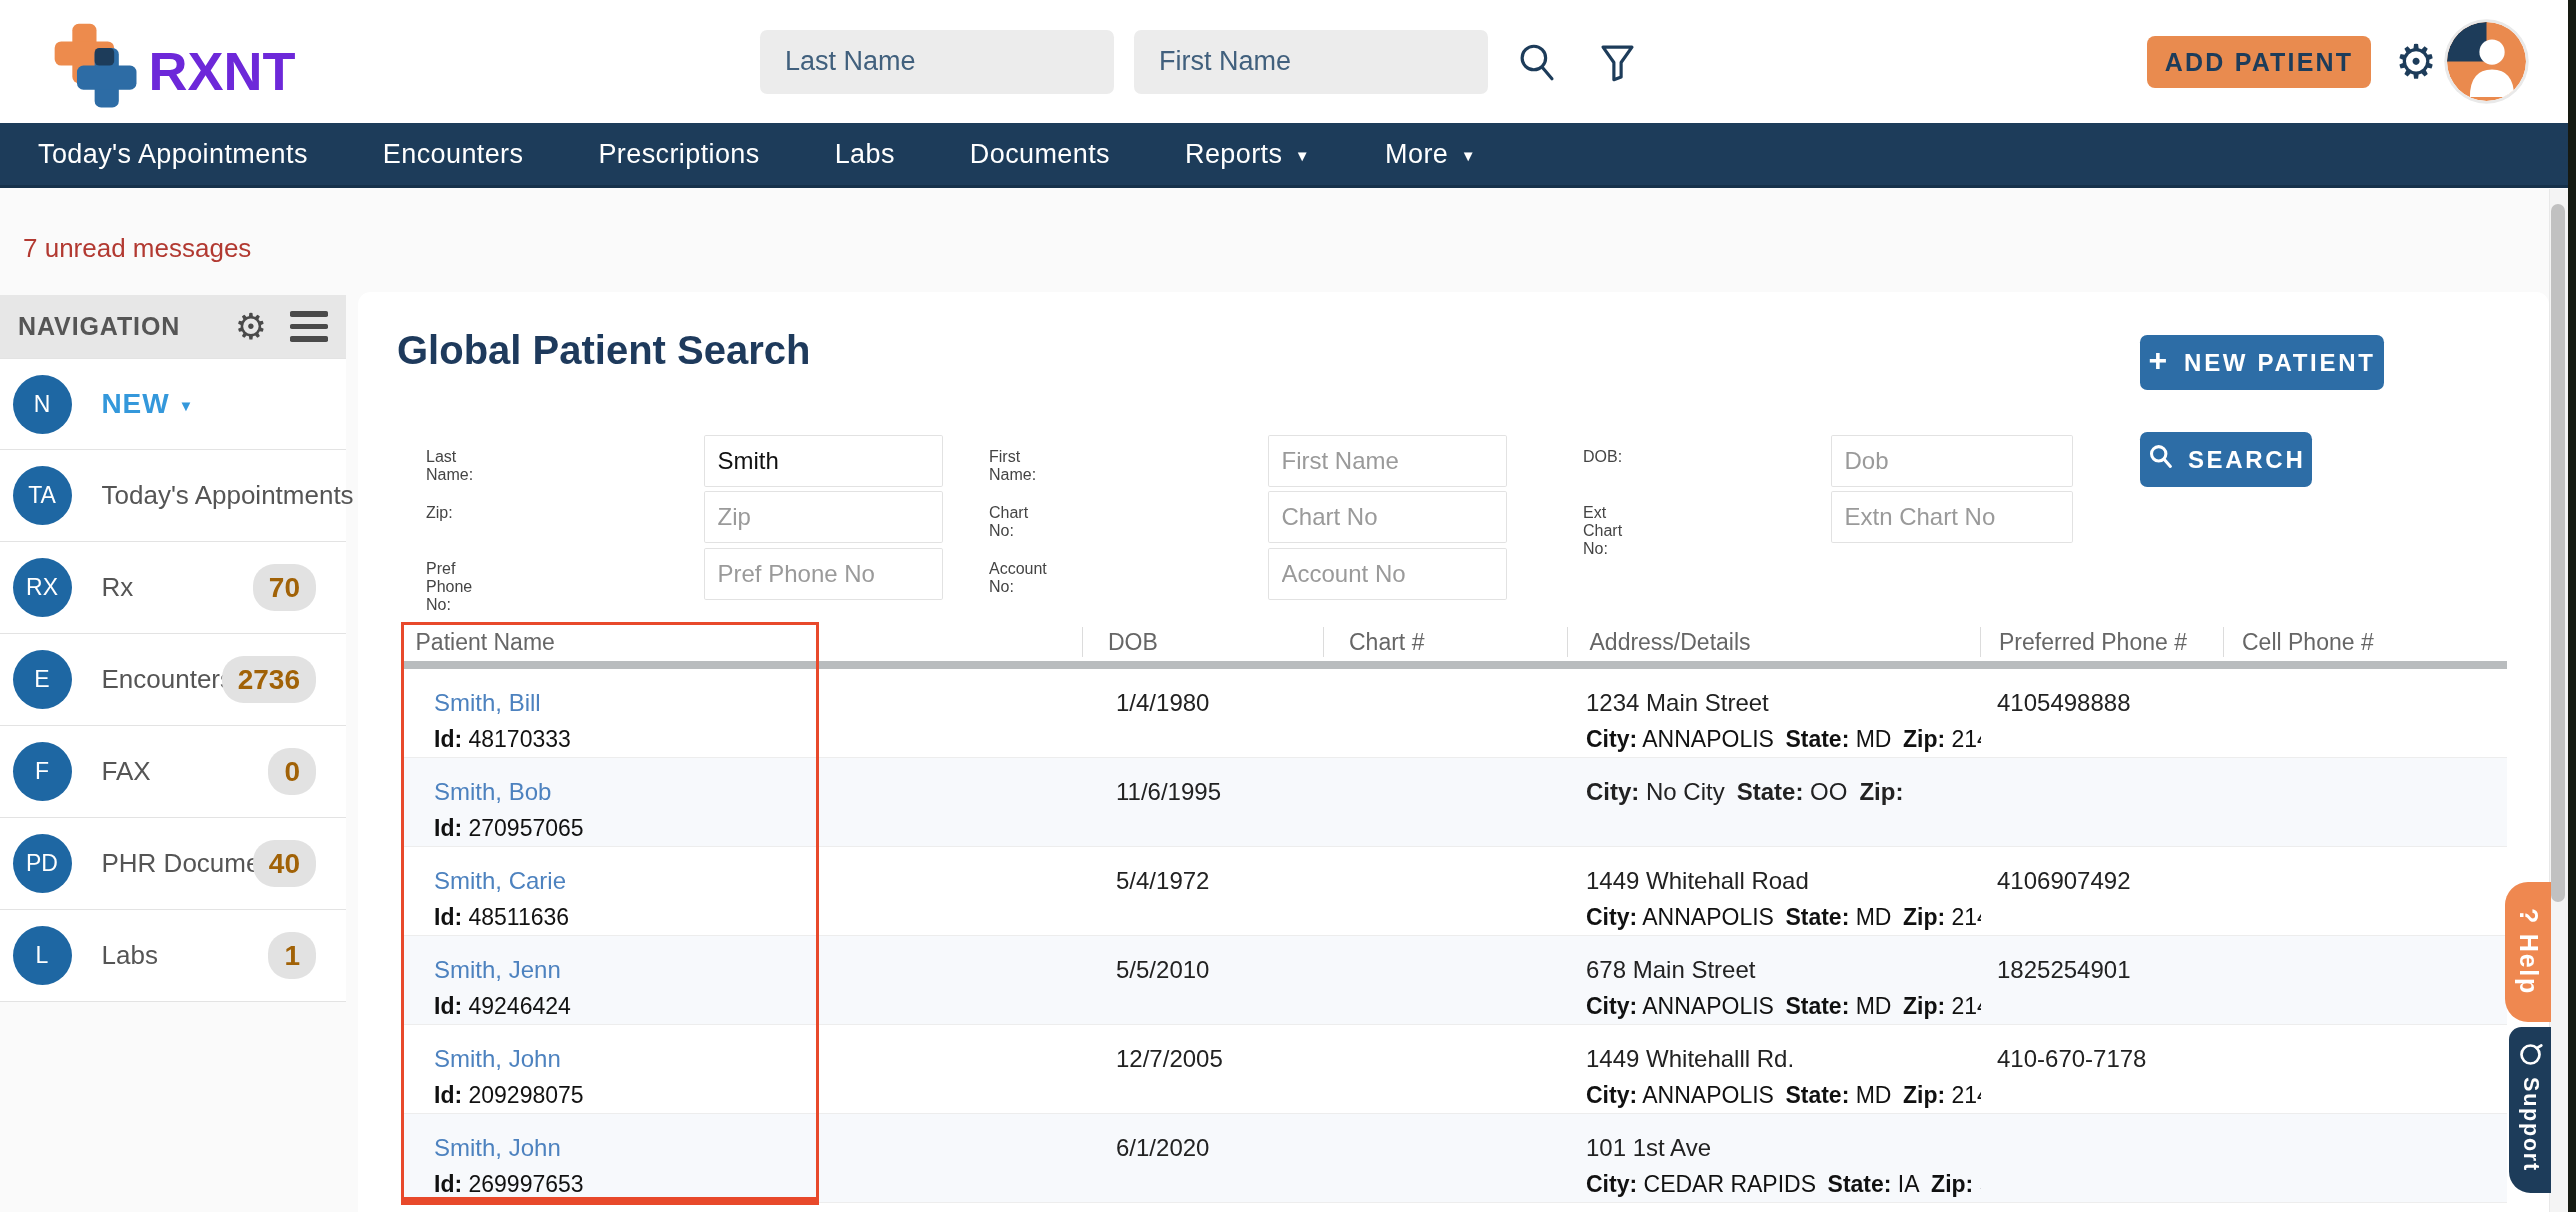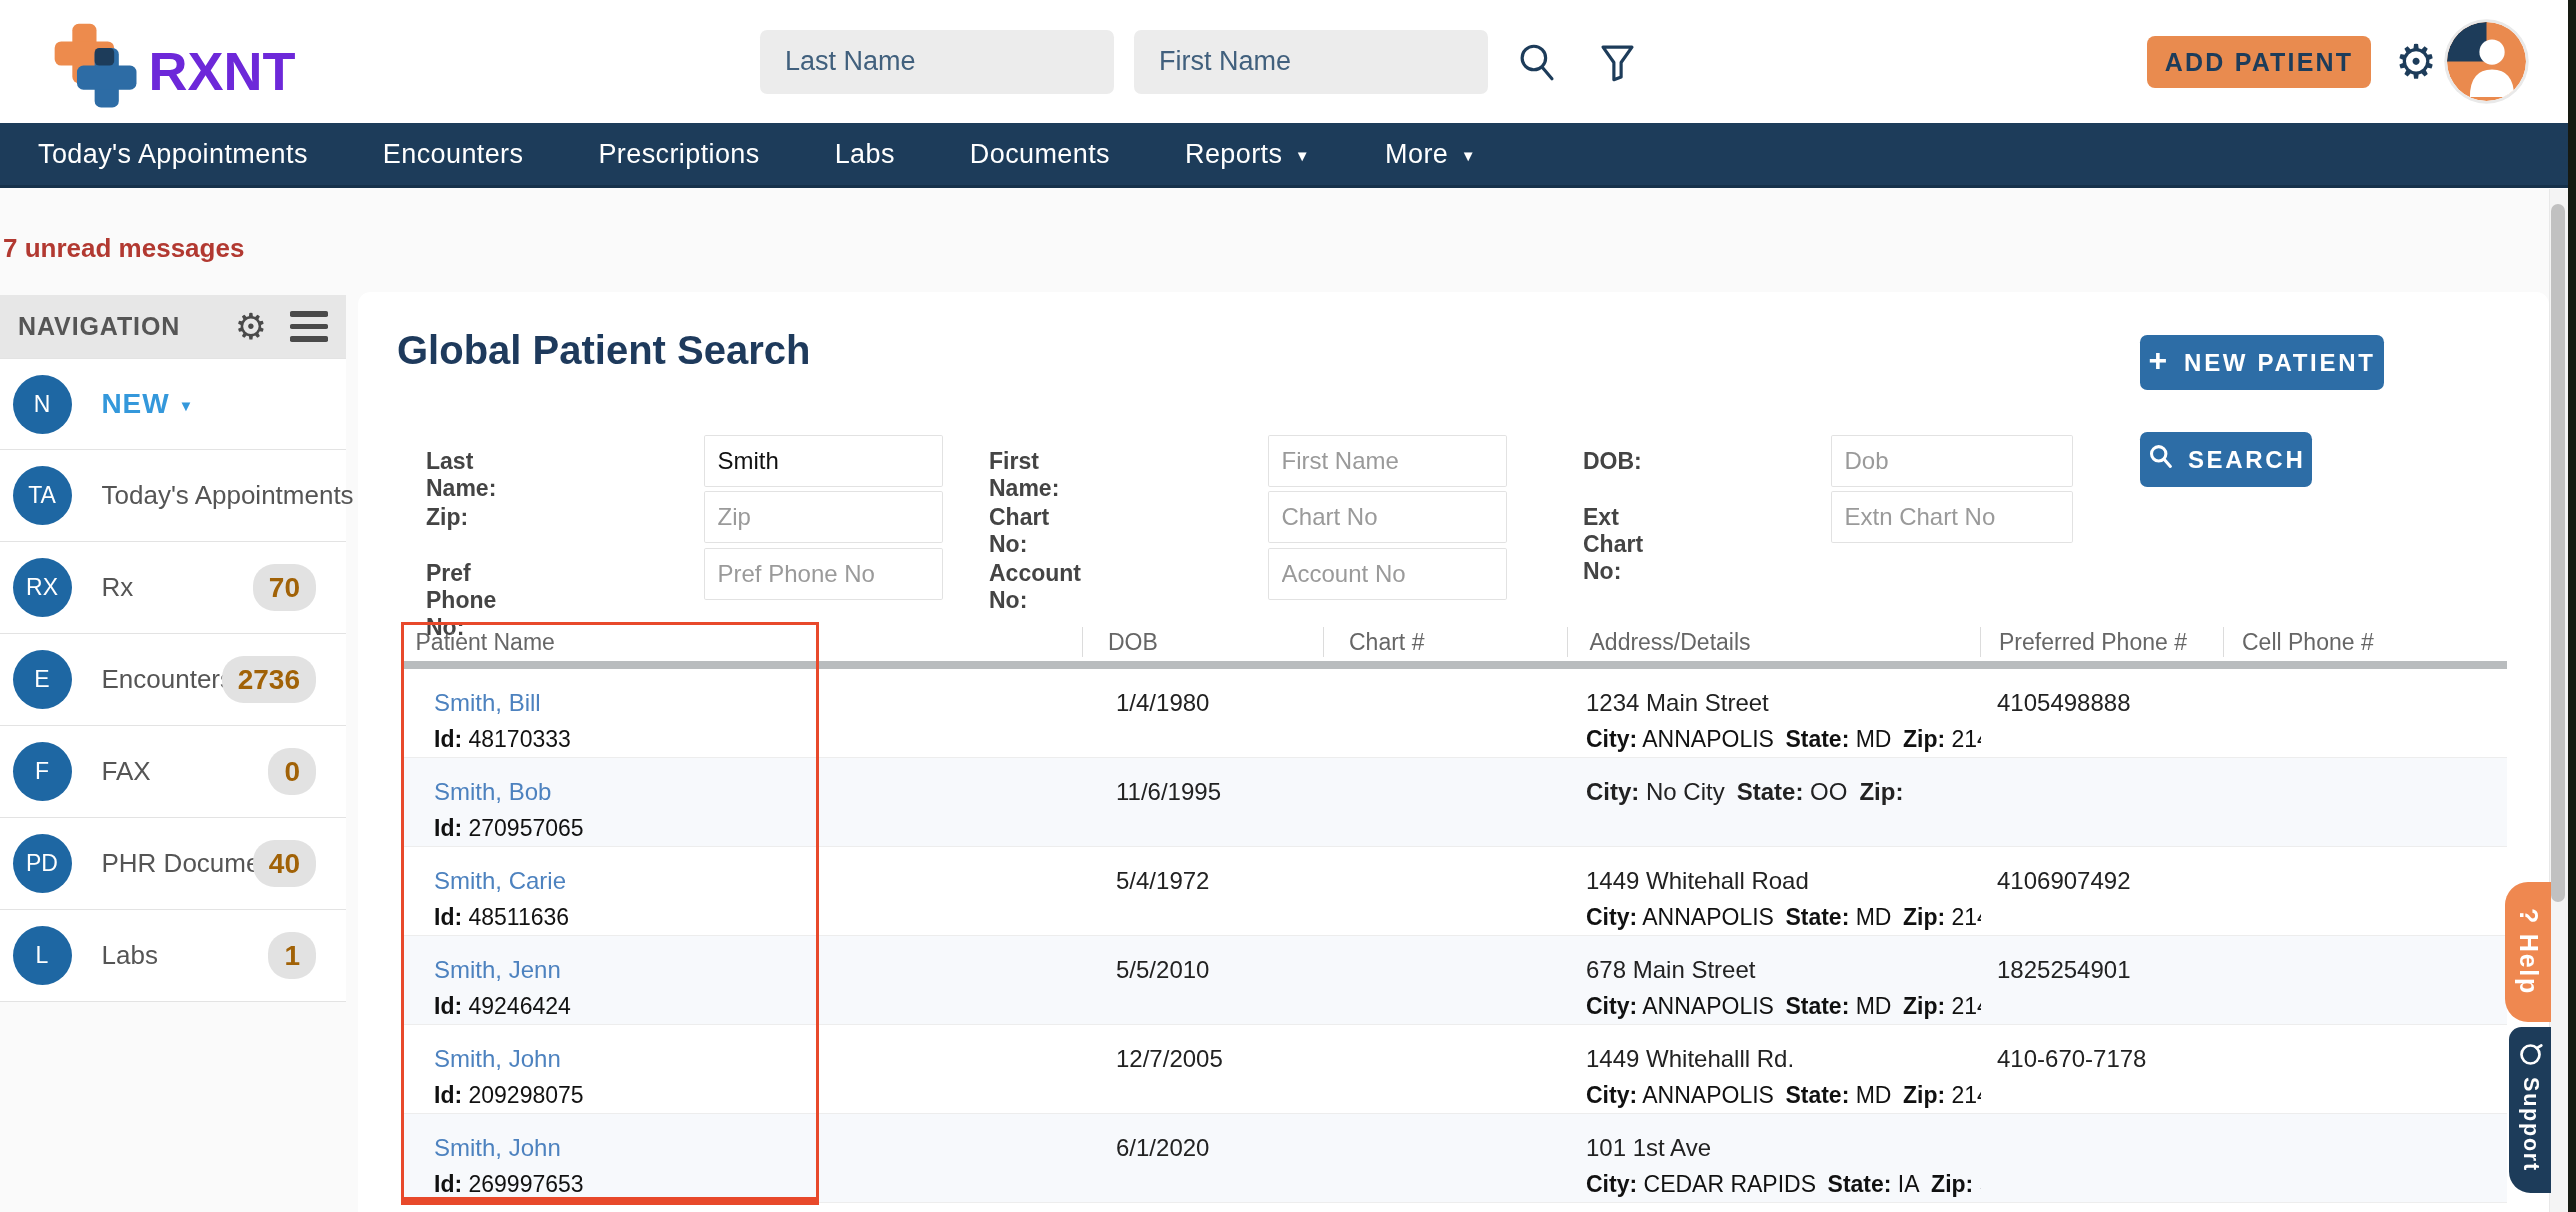--- a/index.html
+++ b/index.html
@@ -25,21 +25,21 @@
   .gear-top { position:absolute; left:2395px; top:38px; font-size:47px; color:#1d3c5a; line-height:1; }
   .avatar { position:absolute; left:2447px; top:22.4px; width:79px; height:79px; border-radius:50%;
     box-shadow:0 0 0 2.7px #e9e9e9; overflow:hidden; }
   
   .navbar { position:absolute; left:0; top:123px; width:2568px; height:65px; background:#1d3c5a;
     border-bottom:3.6px solid #16314a; display:flex; align-items:center; gap:75px; padding-left:38px; z-index:5; }
   .nav-item { color:#ffffff; font-size:27px; letter-spacing:0.4px; display:flex; align-items:center; gap:12.5px;
     cursor:pointer; white-space:nowrap; }
   .nav-caret { font-size:15px; position:relative; top:1.8px; }
   
-  .unread { position:absolute; left:3px; top:233px; font-size:26px; color:#b23931;font-weight:bold; }
+  .unread { position:absolute; left:23px; top:233px; font-size:26px; color:#b23931; }
   
   .sidebar { position:absolute; left:0; top:295px; width:346px; z-index:4; }
   .side-head { height:63px; background:#e7e7e7; display:flex; align-items:center; padding:0 18px; }
   .side-head-title { flex:1; font-size:25px; font-weight:bold; color:#555; letter-spacing:0.9px; }
   .side-gear { font-size:36px; color:#4a4a4a; line-height:1; margin-right:23px; }
   .burger { display:flex; flex-direction:column; gap:7.2px; width:38px; }
   .burger span { display:block; height:5.4px; background:#4a4a4a; border-radius:1.8px; }
   .side-item { height:92px; background:#ffffff; border-bottom:1.8px solid #e3e3e3; display:flex;
     align-items:center; padding:0 32px 0 12.5px; position:relative; cursor:pointer; }
   .side-item:first-of-type { border-top:1.8px solid #e3e3e3; }
@@ -55,21 +55,21 @@
     border-radius:12.5px 12.5px 0 0; z-index:3; }
   .page-title { position:absolute; left:39px; top:36px; font-size:40px; font-weight:bold; color:#1e3a5c; }
   .btn-blue { position:absolute; background:#2d6da6; border:none; border-radius:7.2px; color:#ffffff;
     font-size:24px; font-weight:bold; letter-spacing:2.7px; display:flex; align-items:center; justify-content:center;
     gap:14.3px; font-family:"Liberation Sans",sans-serif; cursor:pointer; }
   .btn-new-patient { left:1782px; top:43px; width:244px; height:55px; }
   .btn-search { left:1782px; top:140px; width:172px; height:55px; }
   .plus-glyph { font-size:32px; font-weight:bold; position:relative; top:-1.8px; }
   
   .fgroup { position:absolute; }
-  .flabel { position:absolute; font-size:23px; color:#444;font-weight:bold; }
+  .flabel { position:absolute; font-size:16px; color:#444; }
   .finput { position:absolute; height:52px; border:1.8px solid #e2e2e2; border-radius:1.8px; font-size:24px;
     color:#111; padding:0 12.5px; font-family:"Liberation Sans",sans-serif; background:#fff; }
   .finput::placeholder { color:#9a9a9a; opacity:1; }
   
   .ptable { position:absolute; left:45px; top:331px; width:2104px; }
   .thead { display:flex; height:38px; align-items:center; color:#666; font-size:23px; }
   .th { height:30px; line-height:30px; border-right:1.8px solid #dcdcdc; white-space:nowrap; overflow:hidden; }
   .th:last-child { border-right:none; }
   .hscroll { height:8px; background:#b9bcbe; width:100%; }
   .trow { display:flex; height:89px; border-bottom:1.8px solid #ededed; position:relative;text-decoration:underline; }

